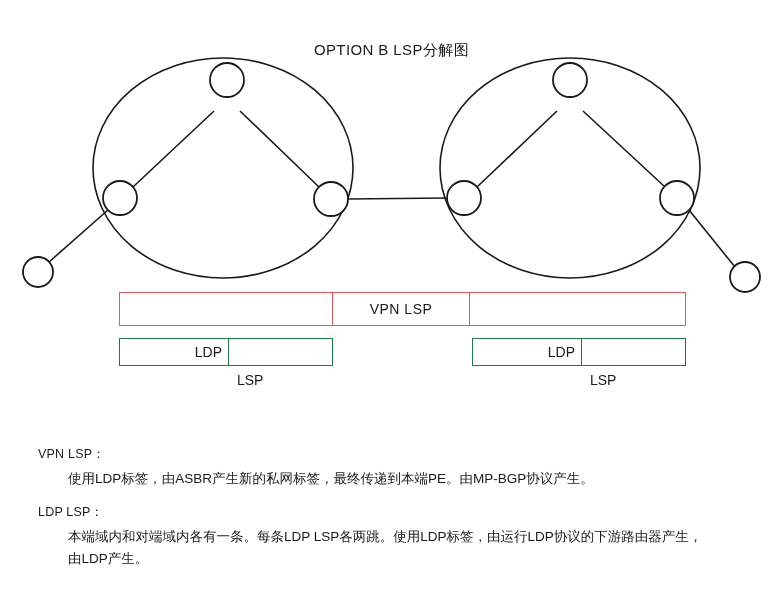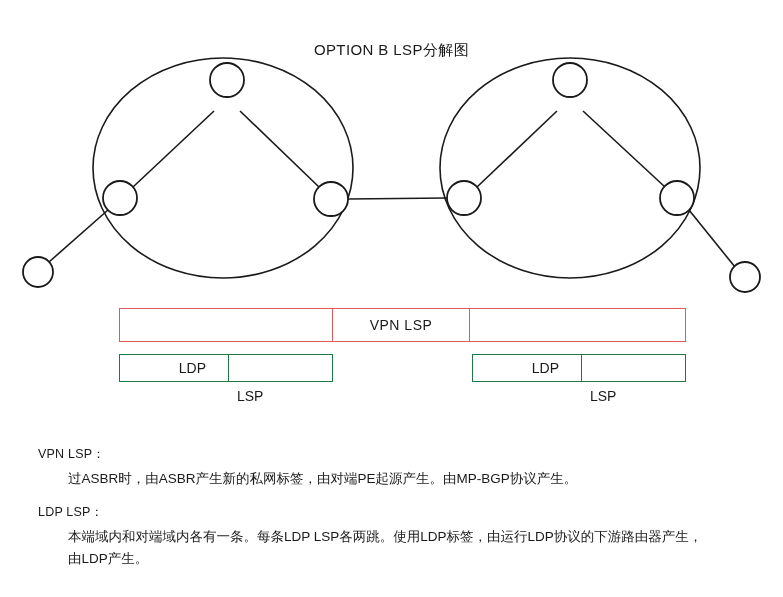--- a/index.html
+++ b/index.html
@@ -35,21 +35,21 @@
   #topology {
     position: absolute;
     left: 0;
     top: 40px;
     width: 783px;
     height: 260px;
   }
   #bars {
     position: absolute;
     left: 0;
-    top: 300px;
+    top: 284px;
     width: 783px;
     height: 90px;
     text-decoration: underline;
   }
 
   
   .bar-row {
     position: absolute;
     display: flex;
     box-sizing: border-box;
@@ -80,21 +80,21 @@
 
   .ldp-bar {
     top: 54px;
     height: 28px;
     border: 1.6px solid #1c7a43;
   }
   .ldp-bar-left  { left: 119px; width: 214px; }
   .ldp-bar-right { left: 472px; width: 214px; }
   .ldp-bar .bar-cell { border-right: 1.6px solid #1c7a43; }
   .ldp-bar .bar-cell:last-child { border-right: none; }
-  .ldp-cell-a { width: 109px; justify-content: flex-end; padding-right: 22px; }
+  .ldp-cell-a { width: 109px; justify-content: flex-end; padding-right: 6px; }
   .ldp-cell-b { width: 103px; justify-content: flex-start; padding-left: 8px; margin-top: 28px; }
 
   
   #notes {
     position: absolute;
     left: 38px;
     top: 432px;
     width: 726px;
     font-size: 13px;
     line-height: 1.05;
@@ -173,21 +173,21 @@
       <div class="bar-cell ldp-cell-a">LDP</div>
       <div class="bar-cell ldp-cell-b">LSP</div>
     </div>
   </div>
 
   <div id="notes">
 
     <div class="note-block">
       <div class="note-head">VPN LSP：</div>
       <div class="note-body">
-        <div class="note-line">过ASBR时，由ASBR产生新的私网标签，由对端PE起源产生。由MP-BGP协议产生。</div>
+        <div class="note-line">使用LDP标签，由ASBR产生新的私网标签，最终传递到本端PE。由MP-BGP协议产生。</div>
       </div>
     </div>
 
     <div class="note-block">
       <div class="note-head">LDP LSP：</div>
       <div class="note-body">
         <div class="note-line">本端域内和对端域内各有一条。每条LDP LSP各两跳。使用LDP标签，由运行LDP协议的下游路由器产生，</div>
         <div class="note-line">由LDP产生。</div>
       </div>
     </div>

